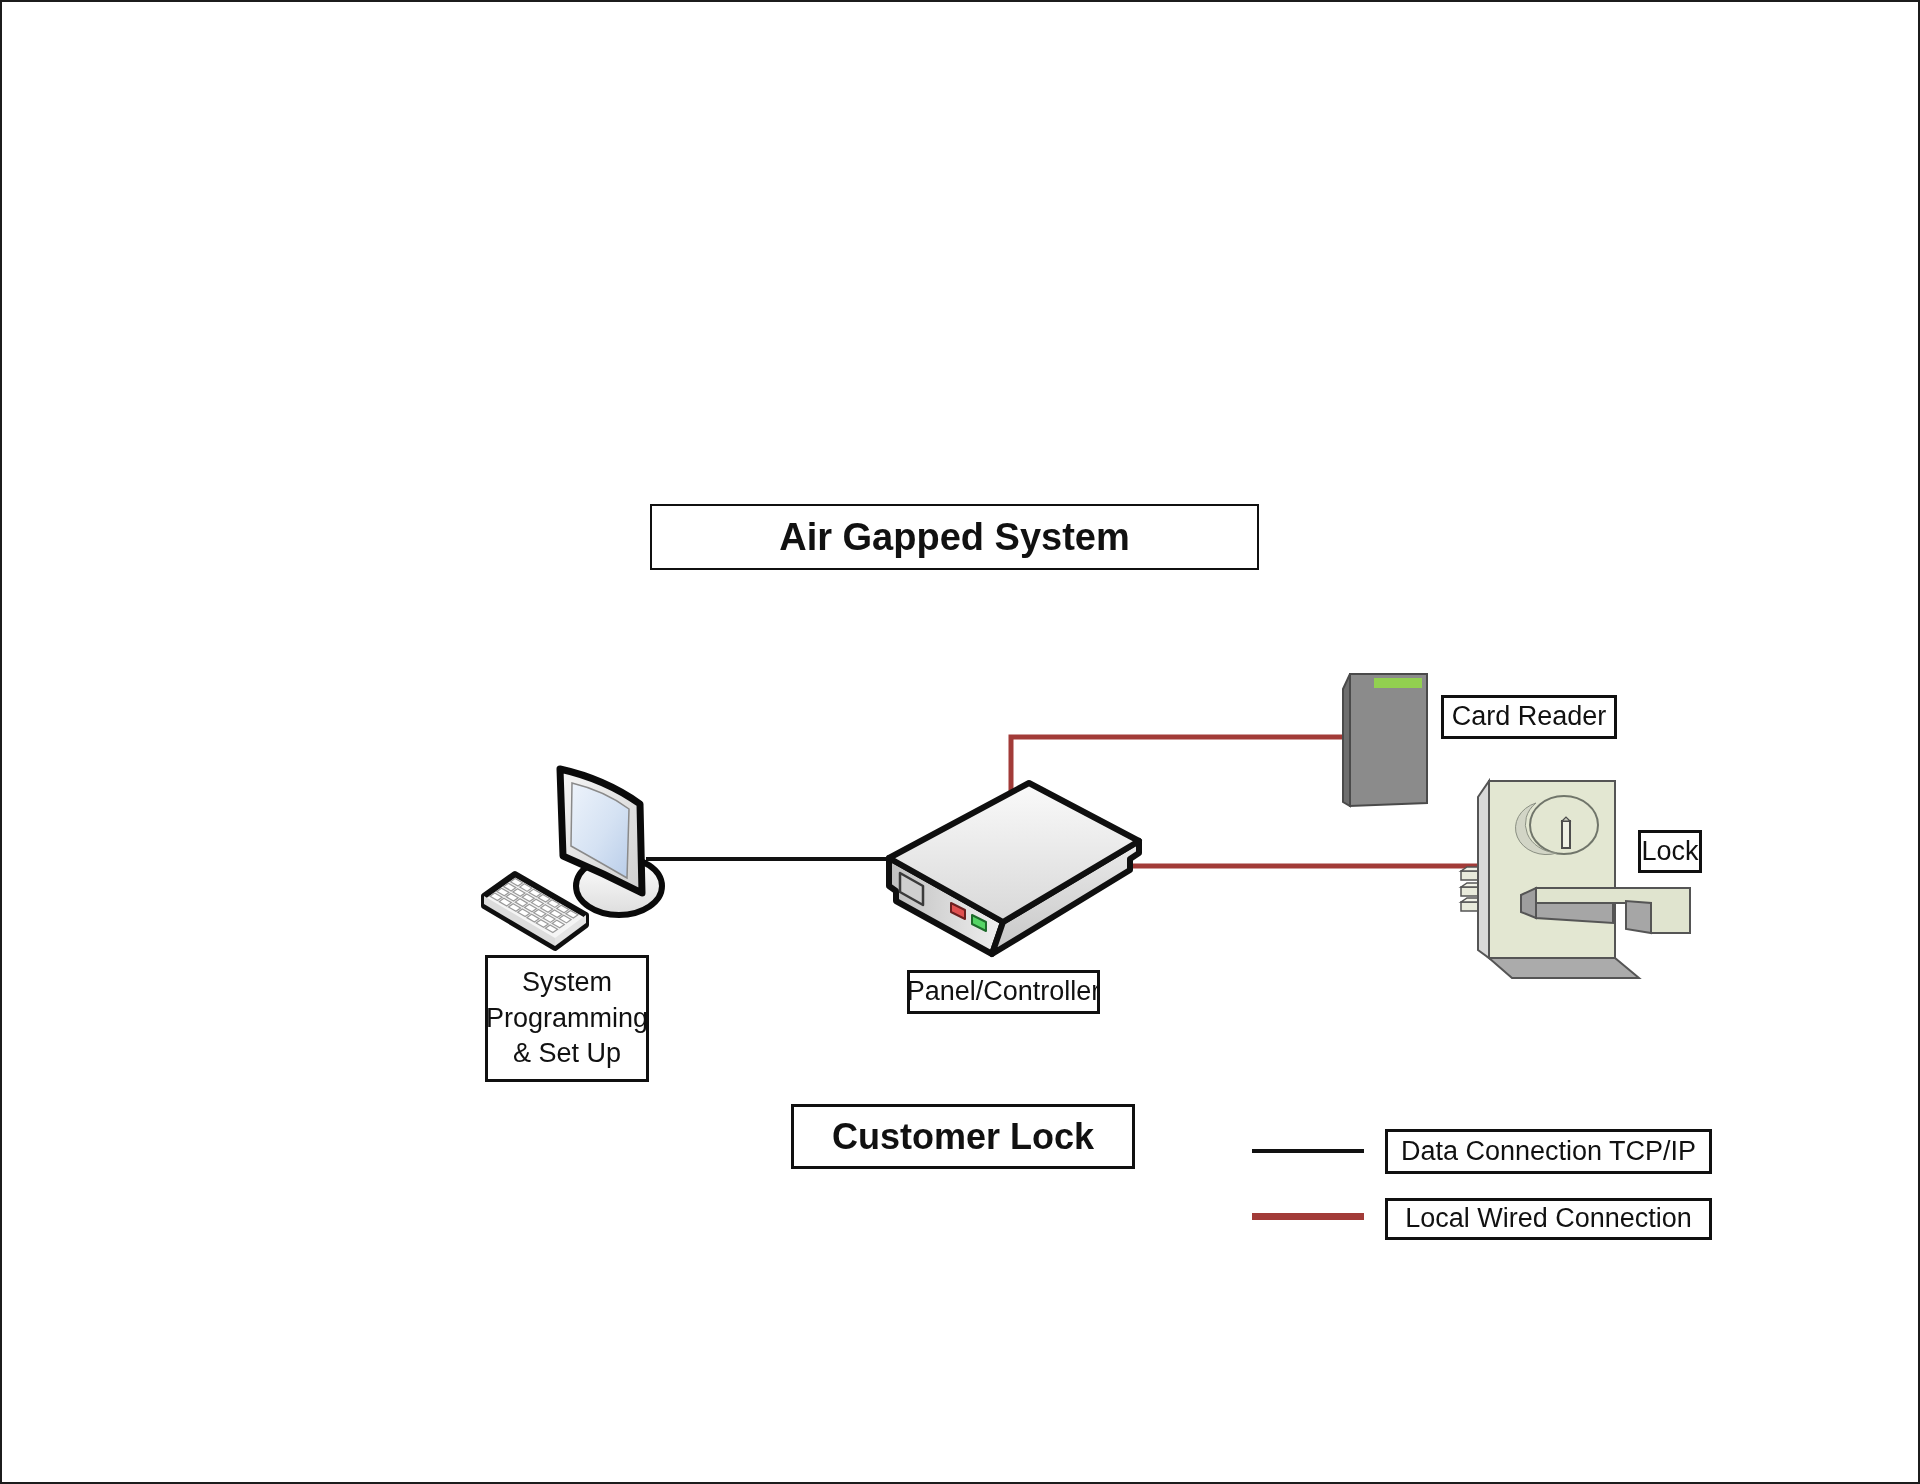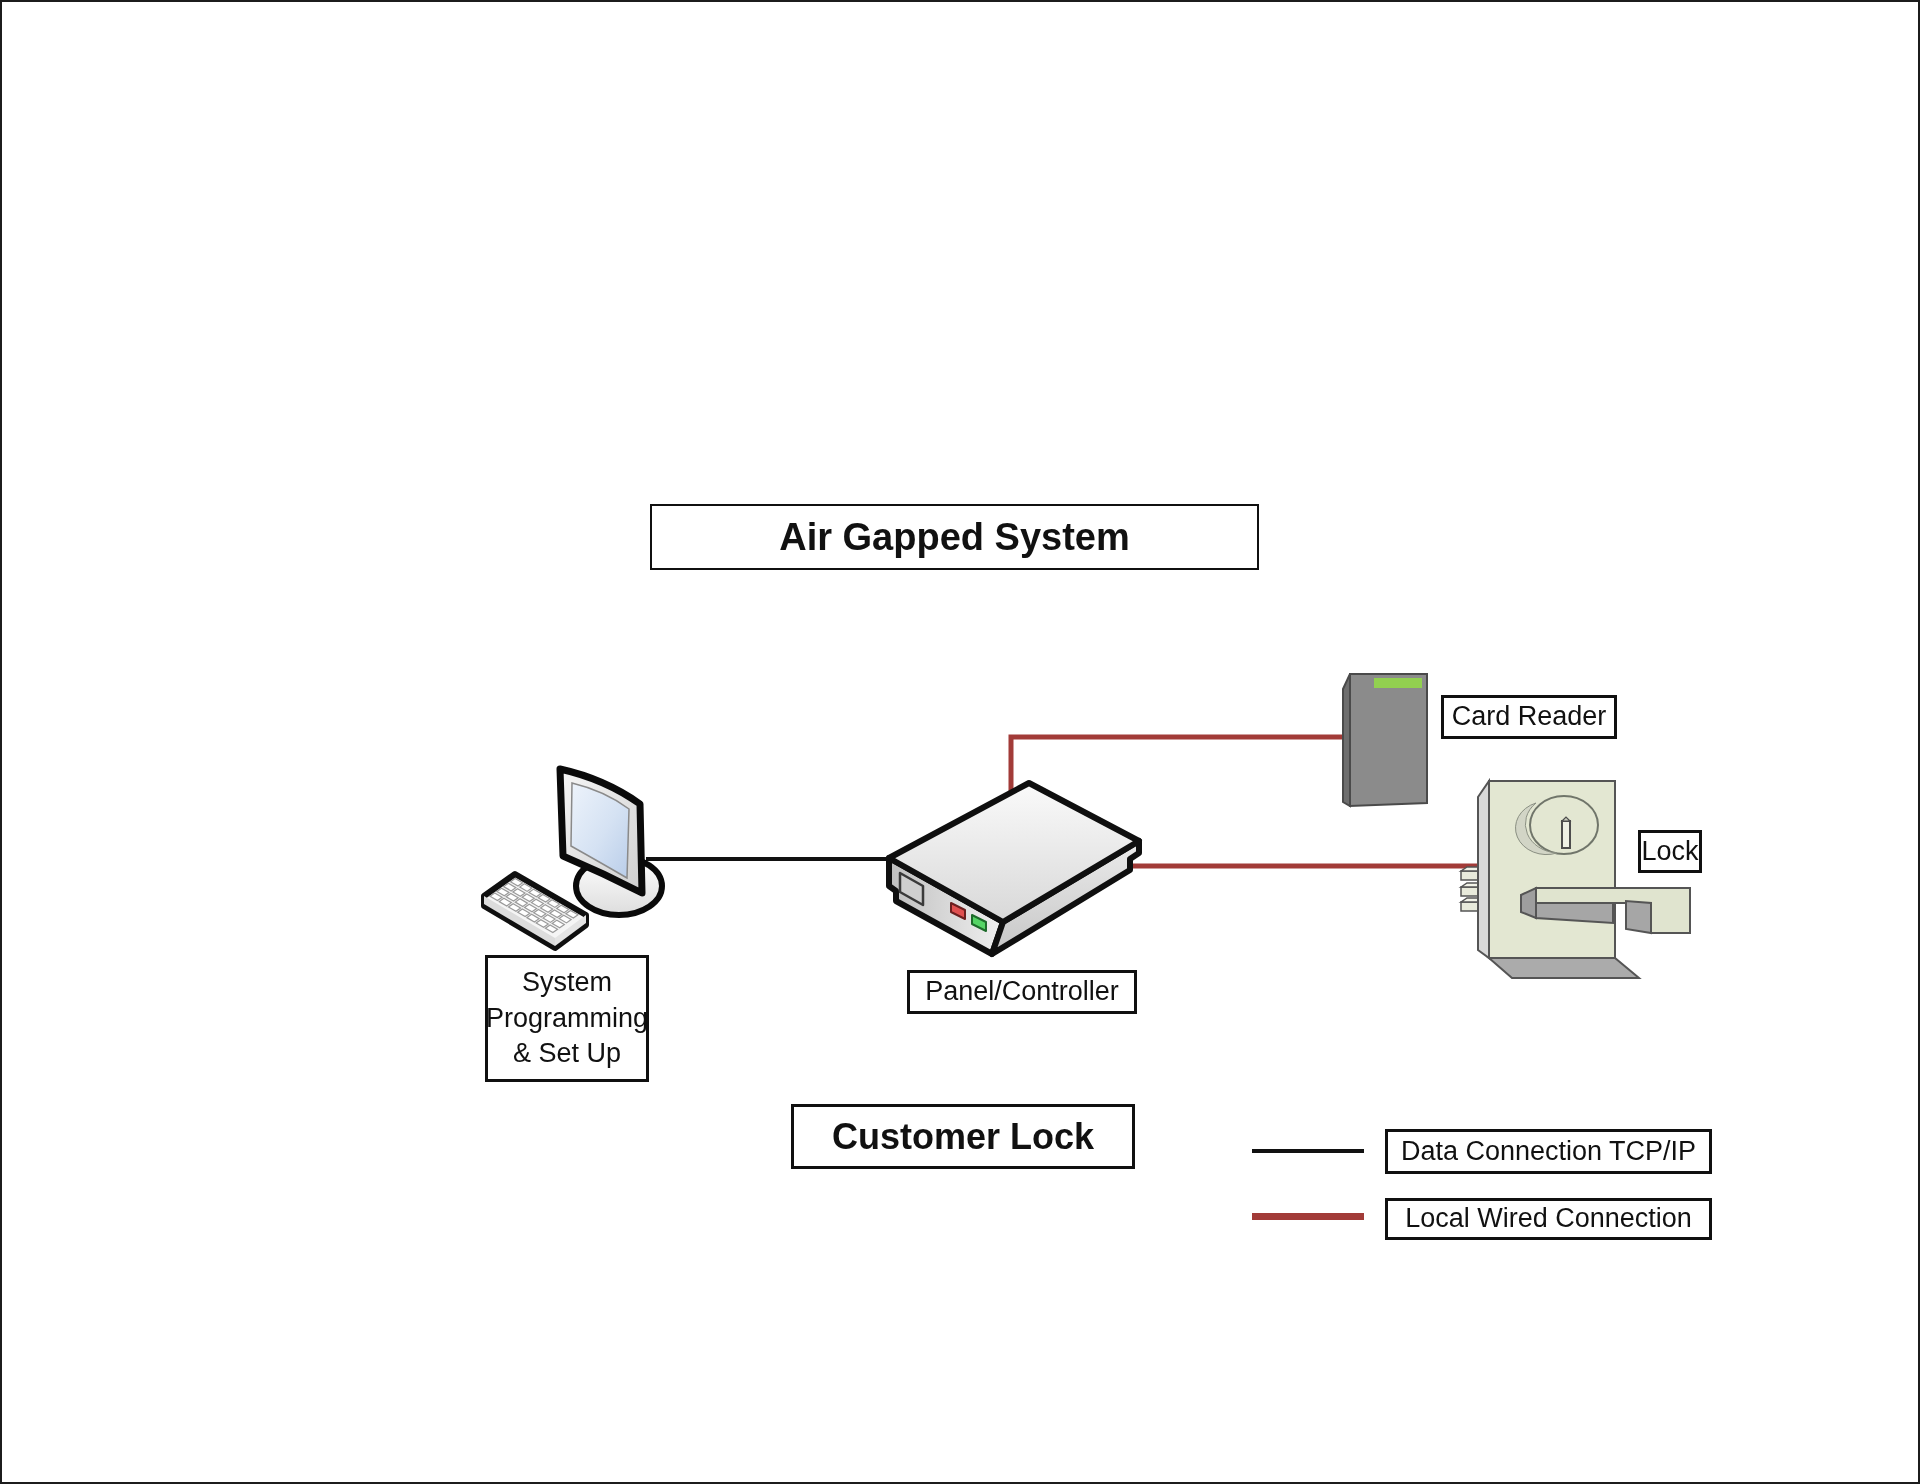--- a/index.html
+++ b/index.html
@@ -33,21 +33,21 @@
   .sitebox{
     border-width:3px;
     font-weight:700;
     font-size:36px;
   }
   .swatch{position:absolute;}
   
   #title-box{left:648px;top:502px;width:609px;height:66px;}
   #site-box{left:789px;top:1102px;width:344px;height:65px;}
   #workstation-box{left:483px;top:953px;width:164px;height:127px;}
-  #panel-box{left:905px;top:968px;width:230px;height:44px;}
+  #panel-box{left:905px;top:968px;width:193px;height:44px;}
   #cardreader-box{left:1439px;top:674px;width:176px;height:44px;margin-top:19px;}
   #lock-box{left:1636px;top:792px;width:64px;height:43px;margin-top:36px;}
   #legend-box-1{left:1383px;top:1127px;width:327px;height:45px;}
   #legend-box-2{left:1383px;top:1196px;width:327px;height:42px;}
   #legend-swatch-1{left:1250px;top:1147px;width:112px;height:4px;}
   #legend-swatch-2{left:1250px;top:1211px;width:112px;height:7px;}
 </style>
 </head>
 <body>
 

